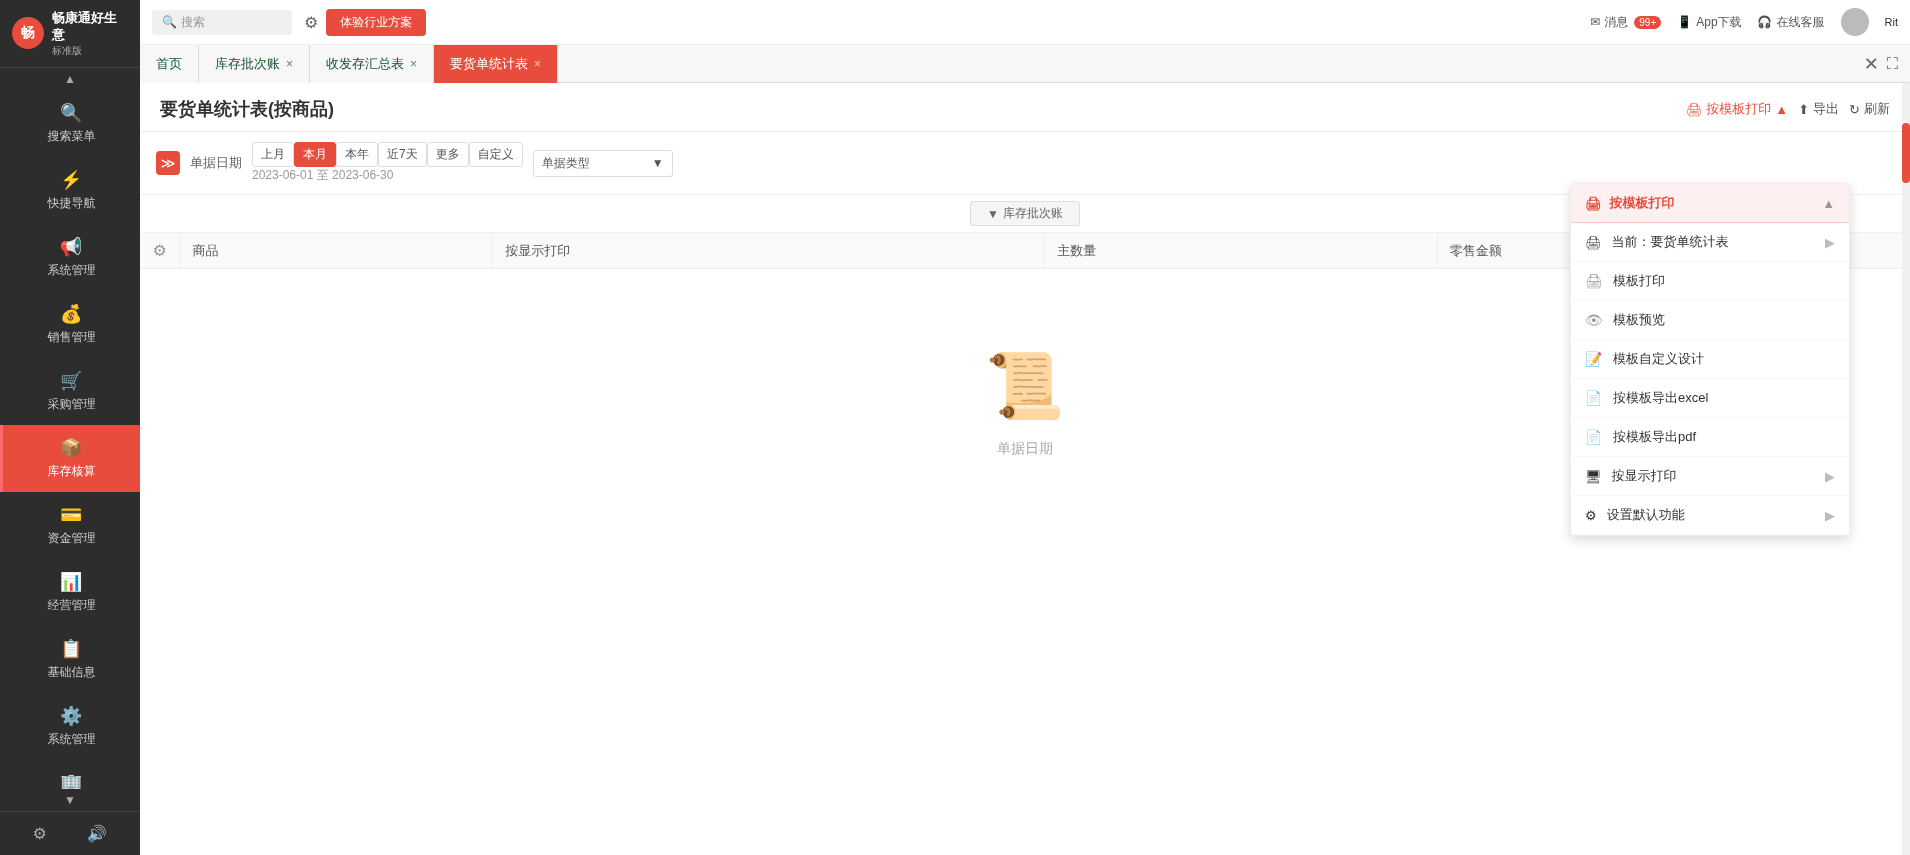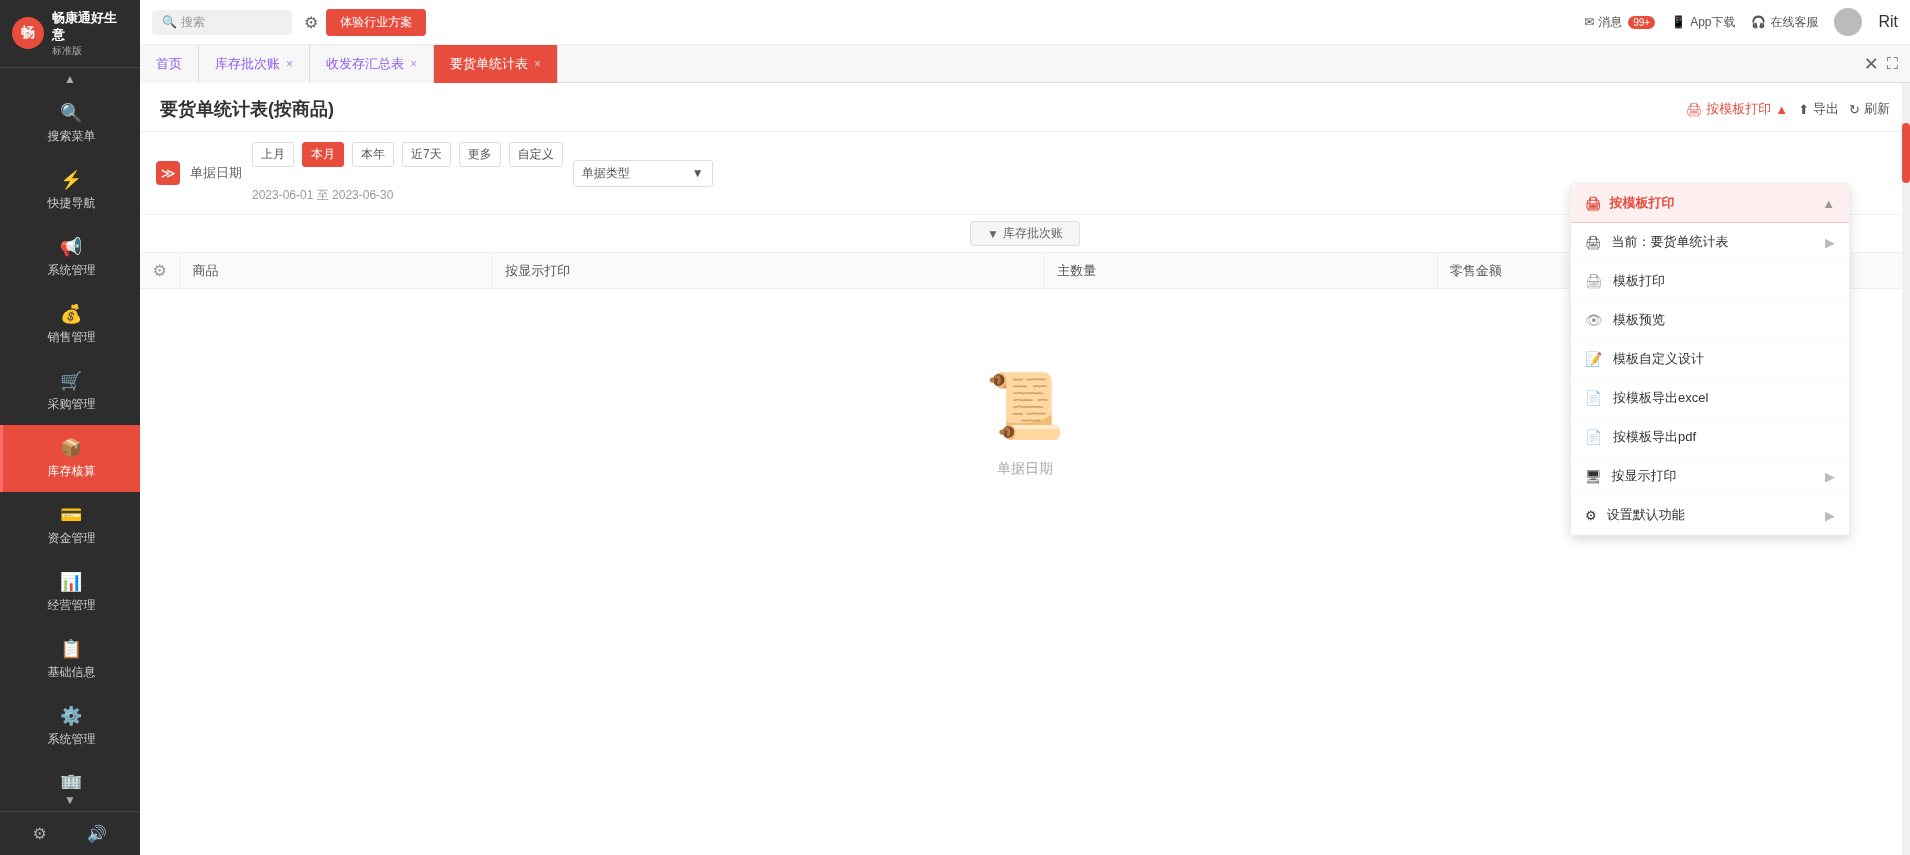--- a/index.html
+++ b/index.html
@@ -143,40 +143,40 @@
       font-size: 10px;
       padding: 1px 5px;
       margin-left: 2px;
     }
     .avatar {
       width: 28px;
       height: 28px;
       background: #bbb;
       border-radius: 50%;
     }
-    .username { color: #333; font-size: 16px; }
+    .username { color: #333; font-size: 11px; }
 
     
     .tab-bar {
       background: #f7f7f7;
       height: 38px;
       display: flex;
       align-items: center;
       border-bottom: 1px solid #ddd;
       padding: 0 0 0 0;
       flex-shrink: 0;
       position: relative;
     }
     .tab {
       display: flex;
       align-items: center;
       height: 38px;
       padding: 0 16px;
       font-size: 13px;
-      color: #8b5cf6;
+      color: #14532d;
       cursor: pointer;
       border-right: 1px solid #ddd;
       gap: 6px;
       background: #f7f7f7;
     }
     .tab.active {
       background: #e74c3c;
       color: white;
     }
     .tab .close-btn { font-size: 12px; cursor: pointer; opacity: 0.7; }
@@ -257,41 +257,41 @@
       align-items: center;
       justify-content: center;
       cursor: pointer;
       font-size: 14px;
       flex-shrink: 0;
     }
     .filter-label { color: #666; font-size: 13px; }
     .date-group {
       display: flex;
       align-items: center;
-      gap: 8px;
+      gap: 0;
       justify-content: space-between;
     }
     .date-btn {
       padding: 3px 8px;
       font-size: 12px;
       border: 1px solid #ddd;
       border-radius: 3px;
       background: #fff;
       cursor: pointer;
       color: #555;
     }
     .date-btn.active {
       background: #e74c3c;
       color: white;
       border-color: #e74c3c;
     }
     .date-range {
       font-size: 12px;
       color: #999;
-      margin-top: 20px;
+      margin-top: 0;
     }
     .date-group-wrap {
       display: flex;
       flex-direction: column;
     }
     .filter-select {
       display: flex;
       align-items: center;
       gap: 4px;
       border: 1px solid #ddd;

